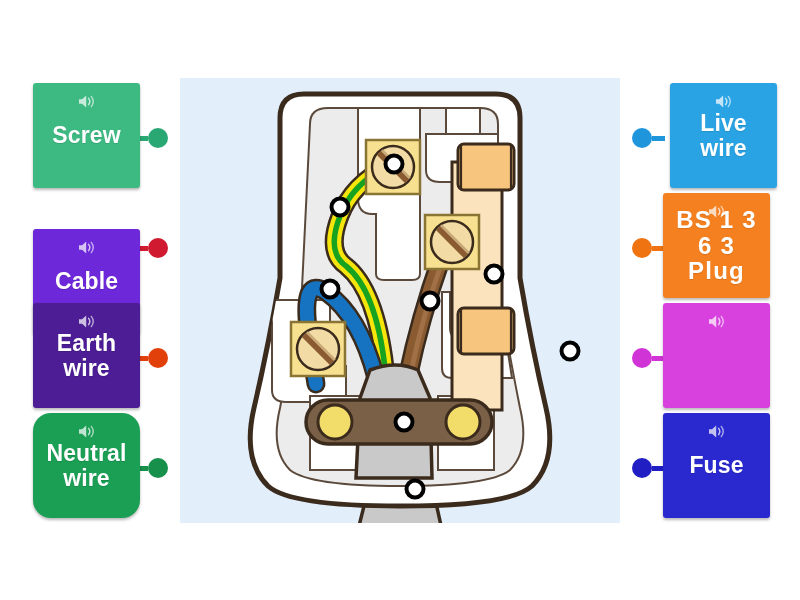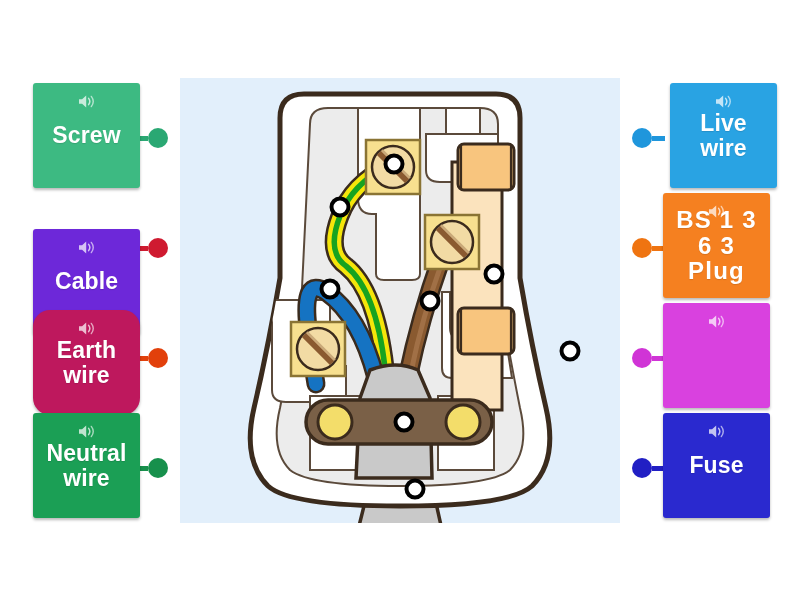--- a/index.html
+++ b/index.html
@@ -257,37 +257,37 @@
             </svg>
           </span>
           <div class="label-text">Cable</div>
         </div>
       </div>
       <div>
         <div class="connector left" style="top: 347px; left: 138px; width: 30px;">
           <div class="stem" style="background: rgb(226, 64, 11);"></div>
           <div class="knob" style="background: rgb(226, 64, 11);"></div>
         </div>
-        <div class="label-box" style="background: #be185d; top: 310px; left: 33px; border-radius: 17px;">
+        <div class="label-box" style="background: #4c1d95; top: 303px; left: 33px;">
           <span class="speaker-icon">
             <svg viewBox="0 0 20 15" width="20" height="15">
               <path d="M2 5.2 h3.1 L9.2 1.6 v11.8 L5.1 9.8 H2 Z" fill="#ffffff"></path>
               <path d="M11.6 4.4 a5 5 0 0 1 0 6.2" stroke="#ffffff" stroke-width="1.5" fill="none" stroke-linecap="round"></path>
               <path d="M14.3 2.4 a8.4 8.4 0 0 1 0 10.2" stroke="#ffffff" stroke-width="1.4" fill="none" stroke-linecap="round" opacity="0.85"></path>
             </svg>
           </span>
           <div class="label-text">Earth wire</div>
         </div>
       </div>
       <div>
         <div class="connector left" style="top: 457px; left: 138px; width: 30px;">
           <div class="stem" style="background: rgb(23, 144, 76);"></div>
           <div class="knob" style="background: rgb(23, 144, 76);"></div>
         </div>
-        <div class="label-box" style="background: rgb(27, 159, 85); top: 413px; left: 33px;">
+        <div class="label-box" style="background: rgb(27, 159, 85); top: 413px; left: 33px; border-radius: 18px;">
           <span class="speaker-icon">
             <svg viewBox="0 0 20 15" width="20" height="15">
               <path d="M2 5.2 h3.1 L9.2 1.6 v11.8 L5.1 9.8 H2 Z" fill="#ffffff"></path>
               <path d="M11.6 4.4 a5 5 0 0 1 0 6.2" stroke="#ffffff" stroke-width="1.5" fill="none" stroke-linecap="round"></path>
               <path d="M14.3 2.4 a8.4 8.4 0 0 1 0 10.2" stroke="#ffffff" stroke-width="1.4" fill="none" stroke-linecap="round" opacity="0.85"></path>
             </svg>
           </span>
           <div class="label-text">Neutral wire</div>
         </div>
       </div>

